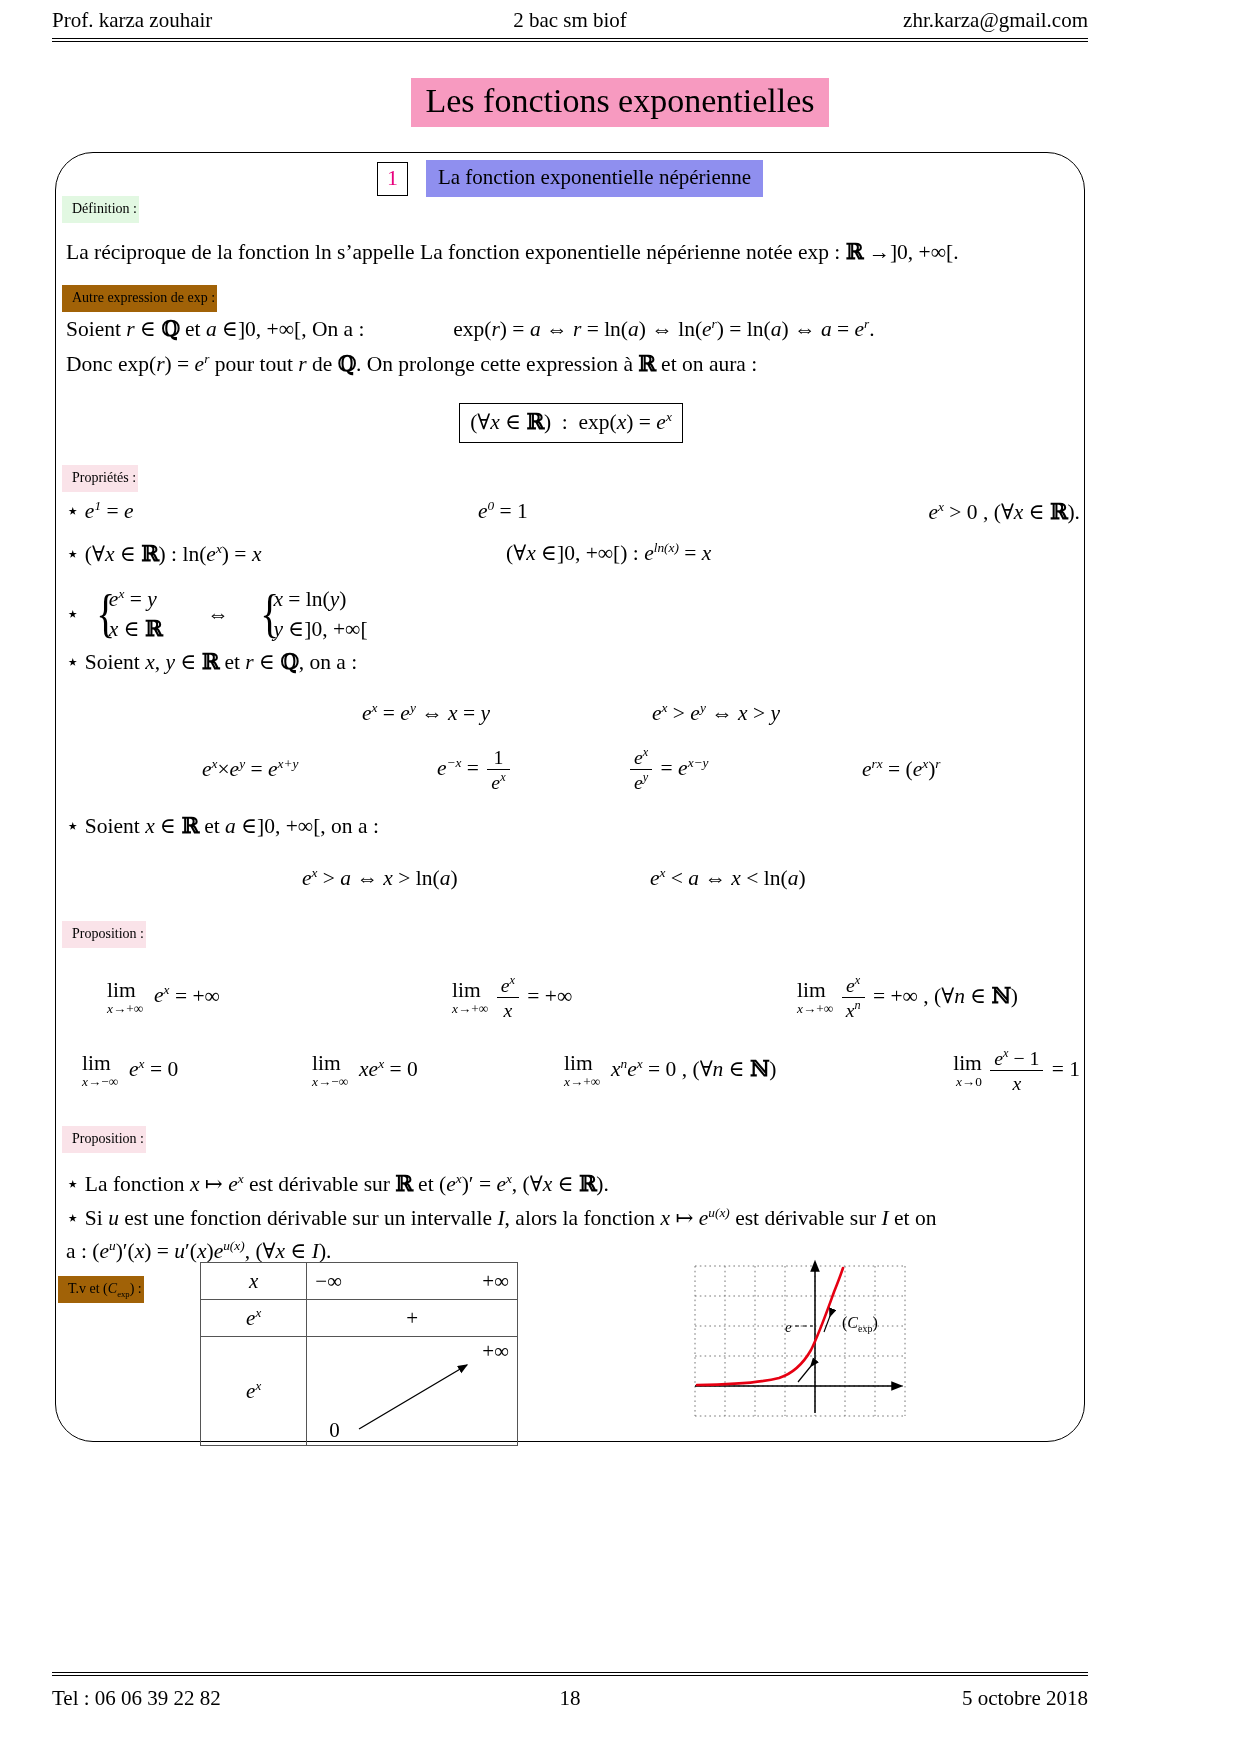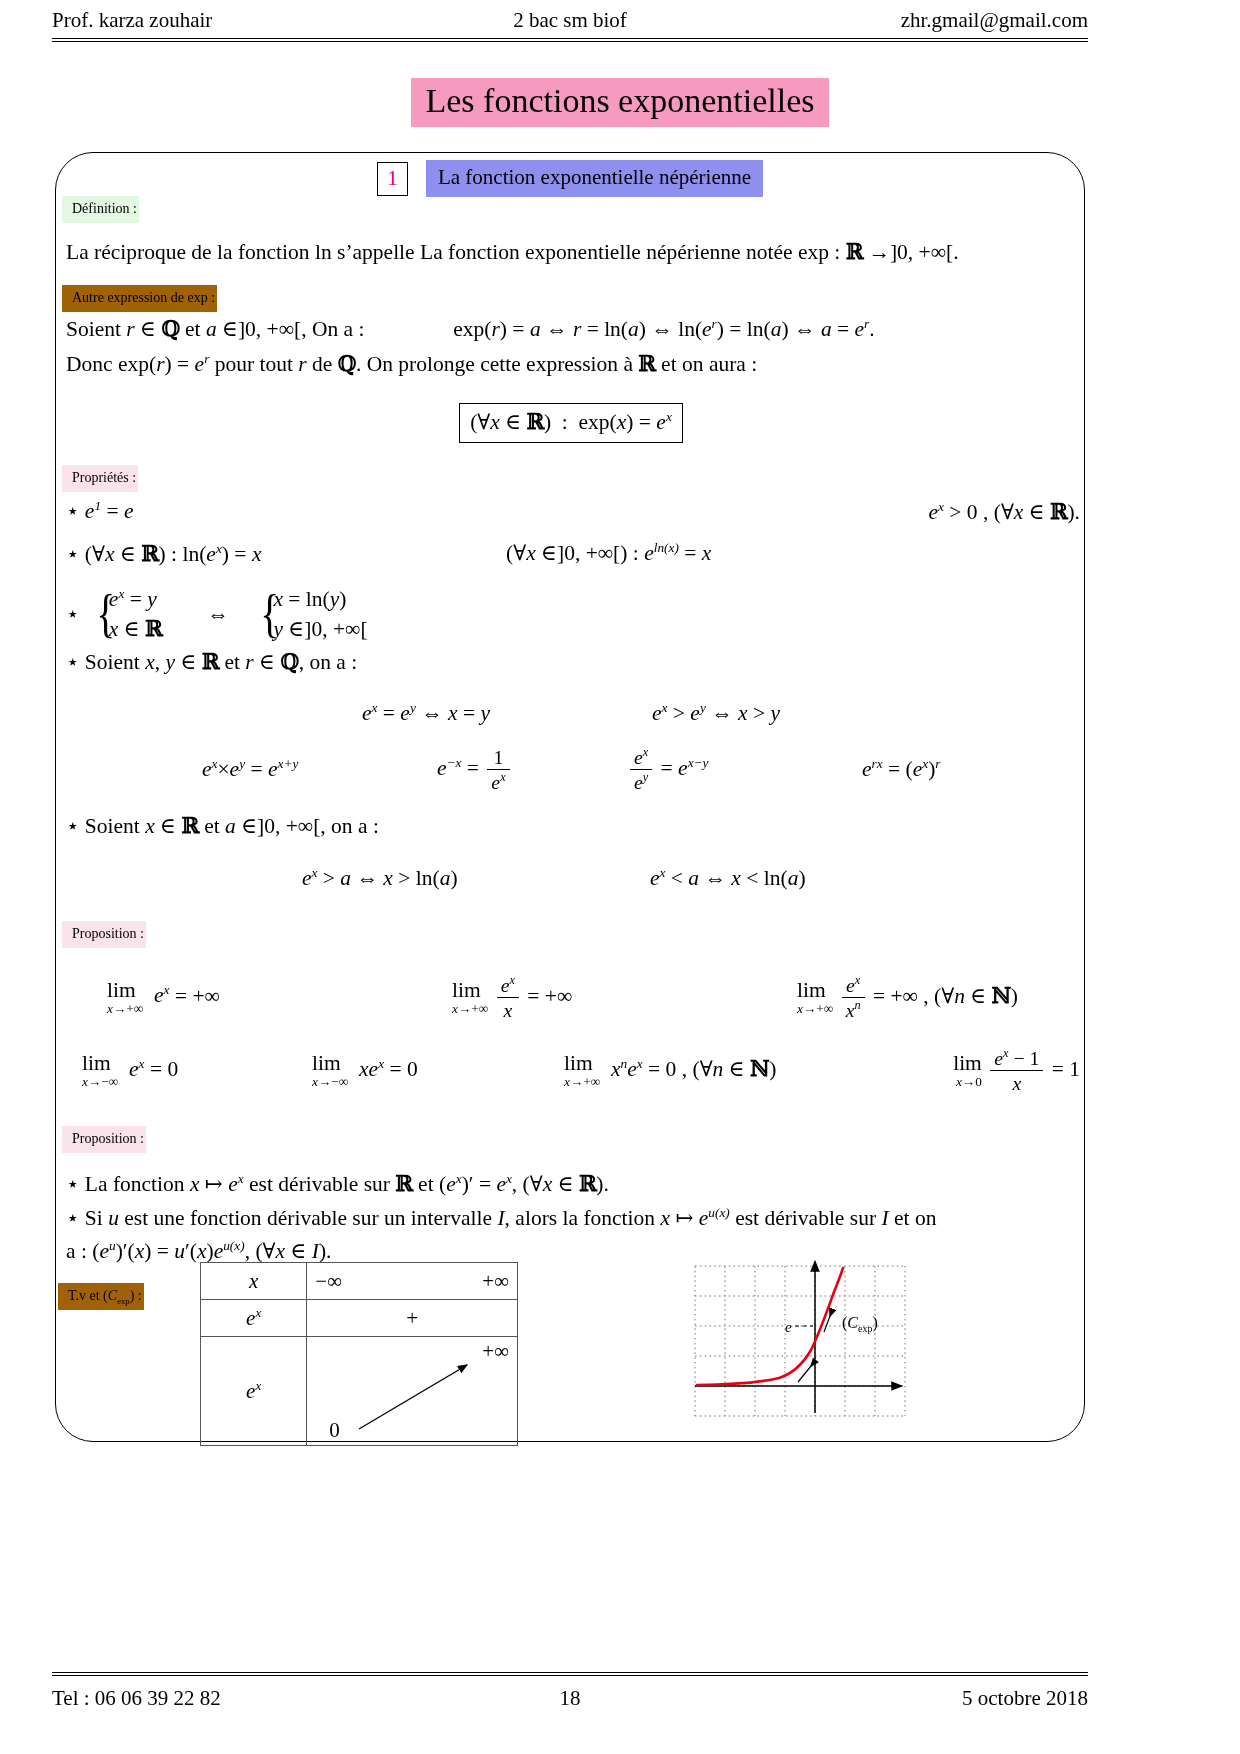--- a/index.html
+++ b/index.html
@@ -205,21 +205,21 @@
   .ftr-center { position: absolute; left: 0; right: 0; text-align: center; }
 </style>
 </head>
 <body>
 
 <div class="page">
 
   <div class="hdr">
     <div>Prof. karza zouhair</div>
     <div class="hdr-center">2 bac sm biof</div>
-    <div>zhr.gmail@gmail.com</div>
+    <div>zhr.karza@gmail.com</div>
   </div>
   <div class="hdr-rule"></div>
 
   <div class="doc-title">
     <span>Les fonctions exponentielles</span>
   </div>
 
   <div class="frame"></div>
 
   <div class="sec-banner">
@@ -260,20 +260,21 @@
       </span>
     </div>
 
     <div style="margin-top:18px;">
       <span class="lbl lbl-pink">Propriétés :</span>
     </div>
 
 
     <div class="row-flex" style="margin-top:5px;margin-left:4px;">
       <div style="width:412px;"><span class="star">⋆</span> <span class="it">e<sup class="s">1</sup></span> = <span class="it">e</span></div>
+      <div style="width:412px;"><span class="it">e<sup class="s">0</sup></span> = 1</div>
       <div style="text-align:right;flex:1;"><span class="it">e<sup class="s">x</sup></span> &gt; 0 , (∀<span class="it">x</span> ∈ <span class="bb">ℝ</span>).</div>
     </div>
 
     <div class="row-flex" style="margin-top:12px;margin-left:4px;">
       <div style="width:440px;"><span class="star">⋆</span> (∀<span class="it">x</span> ∈ <span class="bb">ℝ</span>) : ln(<span class="it">e<sup class="s">x</sup></span>) = <span class="it">x</span></div>
       <div>(∀<span class="it">x</span> ∈]0,&nbsp;+∞[) : <span class="it">e<sup class="s">ln(<span class="it">x</span>)</sup></span> = <span class="it">x</span></div>
     </div>
 
     <div style="margin-top:14px;margin-left:4px;">
       <span class="star" style="vertical-align:middle;">⋆</span>
@@ -375,21 +376,21 @@
       <span class="star">⋆</span> La fonction <span class="it">x</span> ↦ <span class="it">e<sup class="s">x</sup></span> est dérivable sur <span class="bb">ℝ</span> et (<span class="it">e<sup class="s">x</sup></span>)′ = <span class="it">e<sup class="s">x</sup></span>, (∀<span class="it">x</span> ∈ <span class="bb">ℝ</span>).
     </div>
 
     <div class="para tight">
       <span class="star">⋆</span> Si <span class="it">u</span> est une fonction dérivable sur un intervalle <span class="it">I</span>, alors la fonction <span class="it">x</span> ↦ <span class="it">e<sup class="s">u(x)</sup></span> est dérivable sur <span class="it">I</span> et on
     </div>
     <div class="para tight">
       a : (<span class="it">e<sup class="s">u</sup></span>)′(<span class="it">x</span>) = <span class="it">u</span>′(<span class="it">x</span>)<span class="it">e<sup class="s">u(x)</sup></span>, (∀<span class="it">x</span> ∈ <span class="it">I</span>).
     </div>
 
-    <div style="margin-top:13px;margin-left:-4px;">
+    <div style="margin-top:6px;margin-left:-4px;">
       <span class="lbl lbl-yellow">T.v et (<span class="it">C</span><sub class="b">exp</sub>) :</span>
     </div>
 
   </div>
 
   <table class="vtable">
     <tbody>
         <tr>
       <td class="vt-c1"><span class="it">x</span></td>
       <td class="vt-c2">

